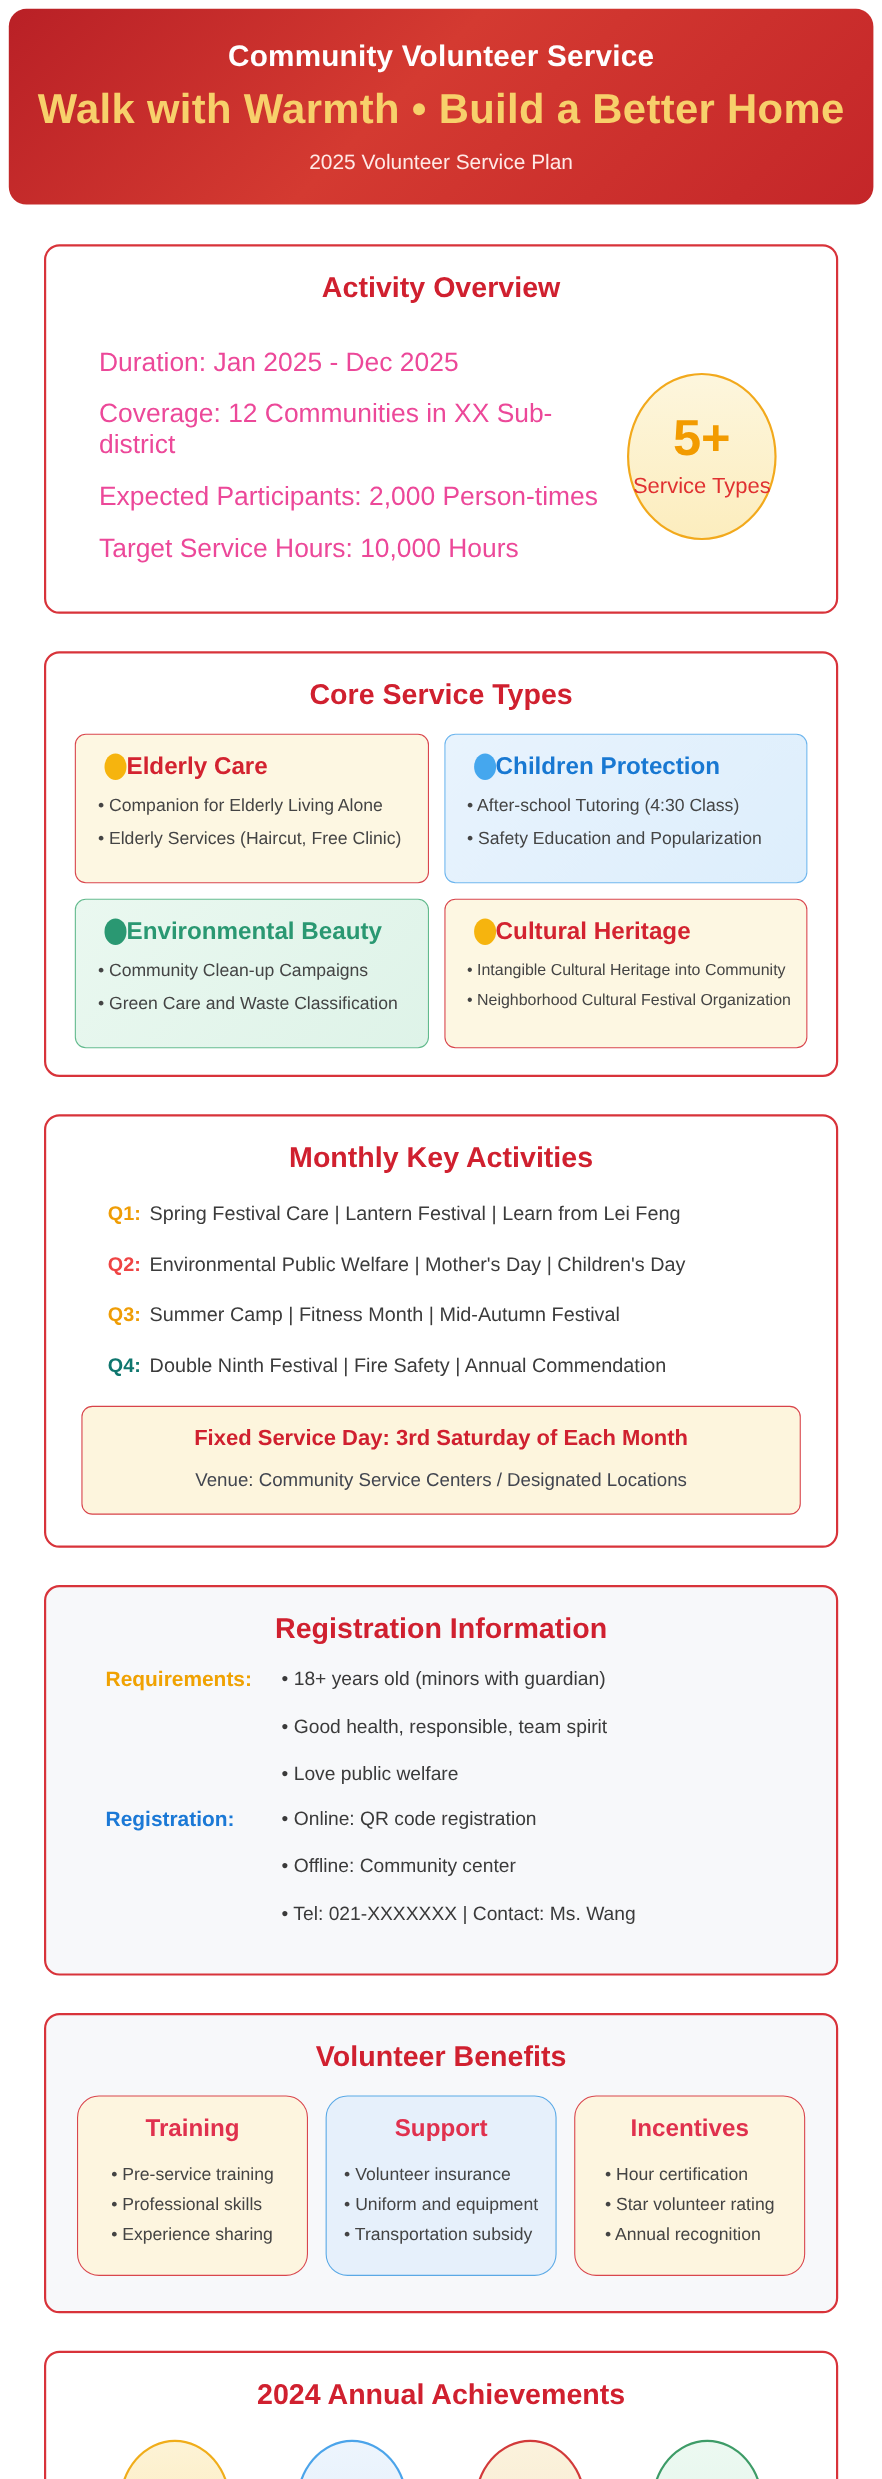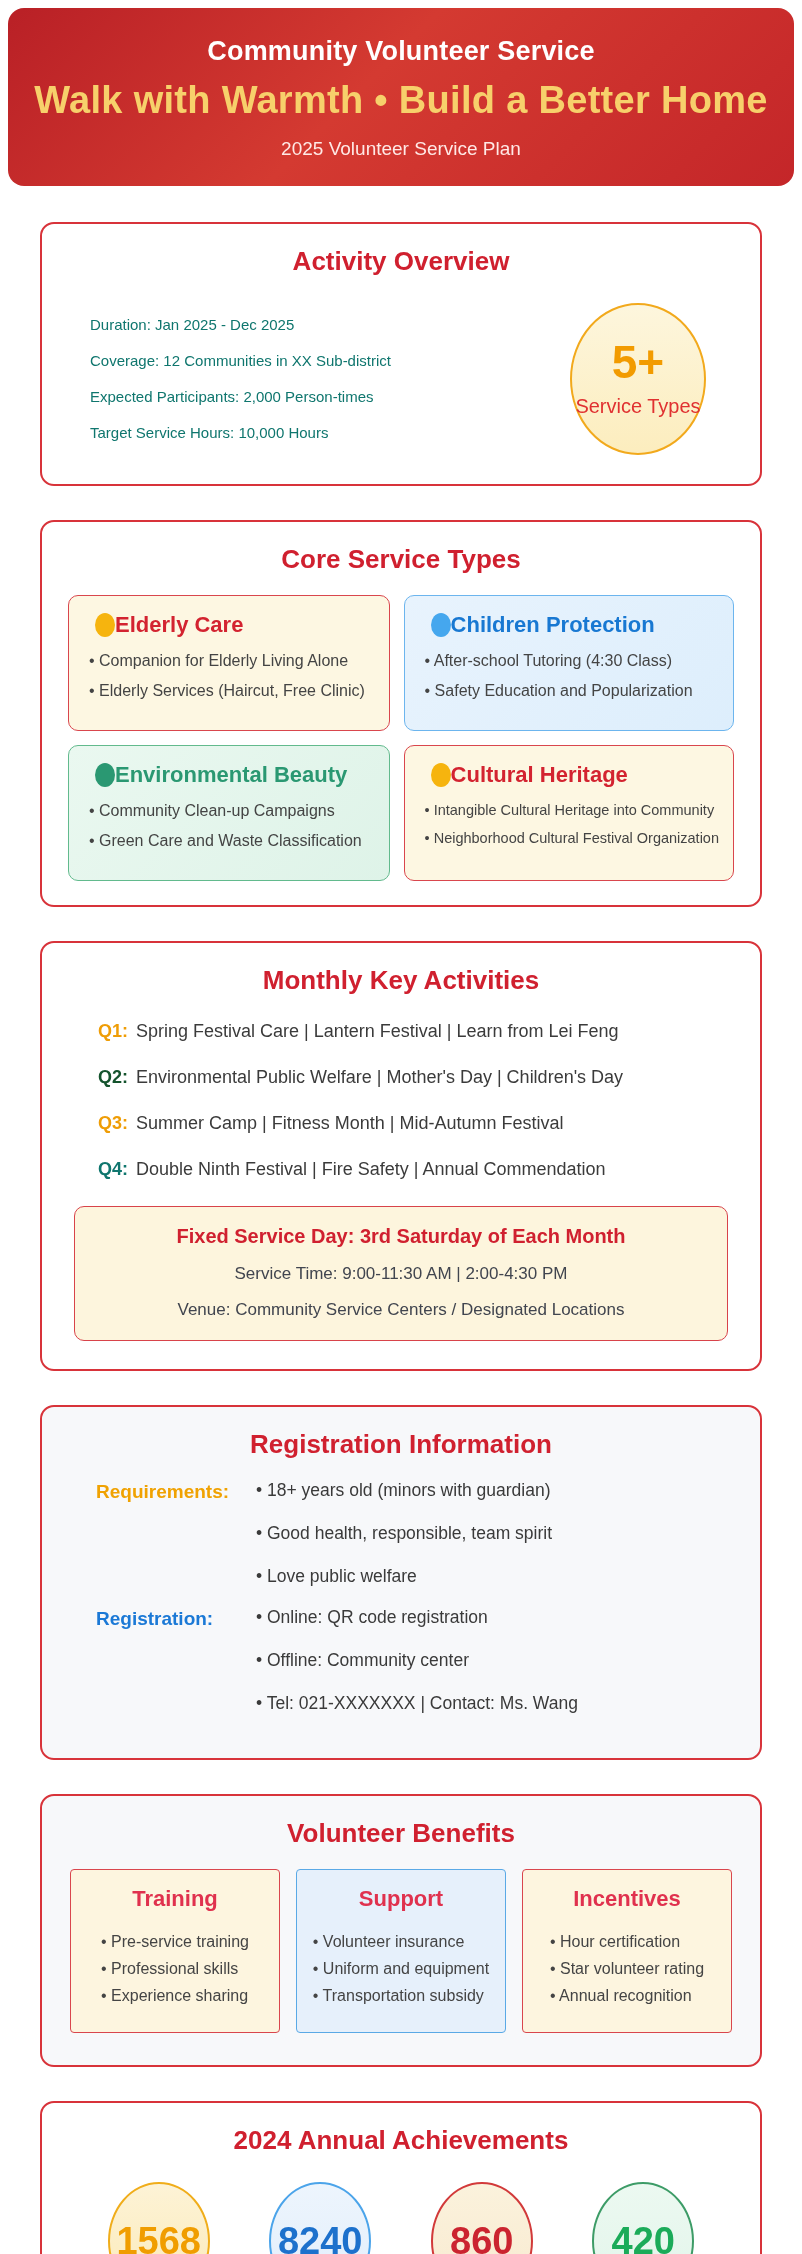--- a/index.html
+++ b/index.html
@@ -35,21 +35,21 @@
     text-align: center;
     color: #d0202f;
     font-size: 26px;
     font-weight: bold;
     margin-bottom: 20px;
   }
 
   
   .overview-body { display: flex; align-items: center; gap: 18px; }
   .overview-list { flex: 1; padding-left: 22px; }
-  .overview-item { font-size: 15px; color: #0f766e; margin: 19px 0; }
+  .overview-item { font-size: 24px; color: #ec4899; margin: 19px 0; }
   .badge-circle {
     width: 136px; height: 152px;
     border: 2px solid #f2a91c;
     border-radius: 50%;
     background: linear-gradient(180deg, #fdf6dd 0%, #fcedbe 100%);
     display: flex; flex-direction: column; align-items: center; justify-content: center;
     margin-right: 28px; flex-shrink: 0;
   }
   .badge-value { color: #f29b00; font-size: 46px; font-weight: bold; line-height: 1; }
   .badge-label { color: #e03131; font-size: 20px; margin-top: 10px; }
@@ -71,21 +71,21 @@
   .name--green { color: #2a9872; }
   .svc-items { list-style: none; padding-left: 6px; }
   .svc-items li { font-size: 16px; color: #444; margin: 12px 0; white-space: nowrap; }
   .svc-items li::before { content: "• "; }
   .svc-items--small li { font-size: 14.5px; }
 
   
   .quarter-row { font-size: 18px; margin: 25px 0 25px 30px; color: #3b3b3b; }
   .q-label { font-weight: bold; margin-right: 8px; }
   .q1, .q3 { color: #ef9d06; }
-  .q2 { color: #14532d; }
+  .q2 { color: #ef4444; }
   .q4 { color: #0f766e; }
   .fixed-box {
     margin: 26px 6px 4px;
     background: #fdf5dd;
     border: 1.5px solid #d8434a;
     border-radius: 10px;
     padding: 18px 14px 20px;
     text-align: center;
   }
   .fixed-title { color: #d0202f; font-size: 20px; font-weight: bold; }
@@ -96,21 +96,21 @@
   .reg-label { width: 160px; flex-shrink: 0; font-size: 19px; font-weight: bold; padding-top: 1px; }
   .reg-label--req { color: #f0a202; }
   .reg-label--reg { color: #1b79d6; }
   .reg-items { list-style: none; }
   .reg-items li { font-size: 17.5px; color: #3a3a3a; margin-bottom: 22px; }
   .reg-items li:last-child { margin-bottom: 6px; }
   .reg-items li::before { content: "• "; }
 
   
   .benefit-grid { display: grid; grid-template-columns: 1fr 1fr 1fr; gap: 16px; margin: 6px 2px 8px; }
-  .benefit-card { border: 1.5px solid; border-radius: 4px; padding: 16px 10px 18px; text-align: center; }
+  .benefit-card { border: 1.5px solid; border-radius: 20px; padding: 16px 10px 18px; text-align: center; }
   .benefit-card--yellow { background: #fdf5df; border-color: #d9464d; }
   .benefit-card--blue   { background: #e6f0fb; border-color: #5aa9e6; }
   .benefit-name { color: #e0314e; font-size: 22px; font-weight: bold; margin-bottom: 12px; }
   .benefit-items { list-style: none; display: inline-block; text-align: left; }
   .benefit-items li { font-size: 16px; color: #444; margin: 9px 0; white-space: nowrap; }
   .benefit-items li::before { content: "• "; }
 
   
   .stats-row { display: flex; justify-content: space-between; padding: 6px 10px 0; }
   .stat { display: flex; flex-direction: column; align-items: center; width: 25%; }
@@ -210,21 +210,20 @@
       <span class="q-label q2">Q2:</span><span>Environmental Public Welfare | Mother's Day | Children's Day</span>
     </div>
     <div class="quarter-row">
       <span class="q-label q3">Q3:</span><span>Summer Camp | Fitness Month | Mid-Autumn Festival</span>
     </div>
     <div class="quarter-row">
       <span class="q-label q4">Q4:</span><span>Double Ninth Festival | Fire Safety | Annual Commendation</span>
     </div>
     <div class="fixed-box">
       <div class="fixed-title">Fixed Service Day: 3rd Saturday of Each Month</div>
-      <div class="fixed-line">Service Time: 9:00-11:30 AM | 2:00-4:30 PM</div>
       <div class="fixed-line">Venue: Community Service Centers / Designated Locations</div>
     </div>
   </div>
 
   <div class="section section--gray">
     <div class="section-title">Registration Information</div>
     <div class="reg-group">
       <div class="reg-label reg-label--req">Requirements:</div>
       <ul class="reg-items">
         <li>18+ years old (minors with guardian)</li>

